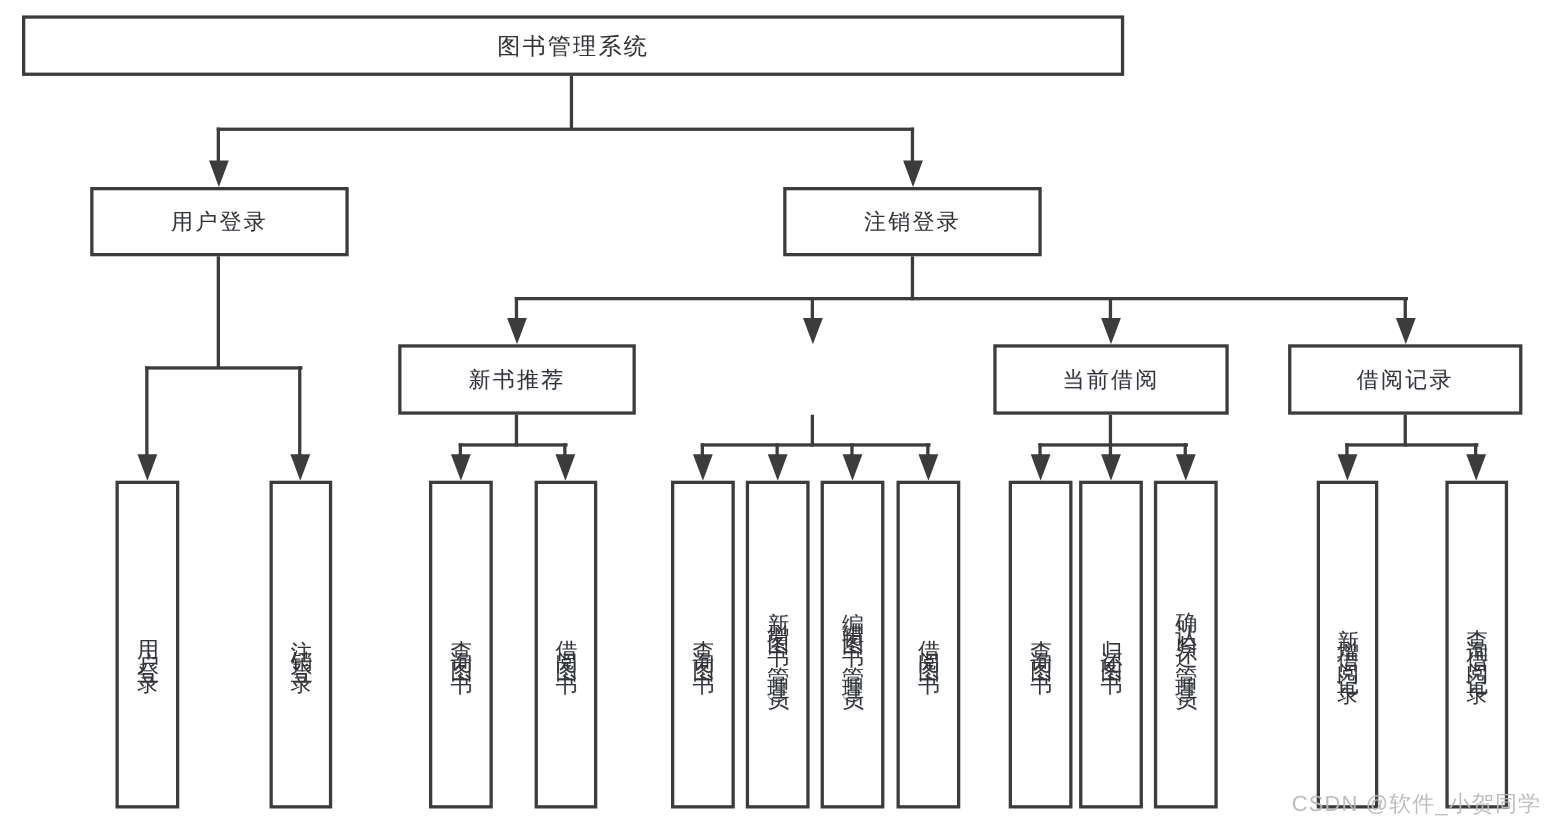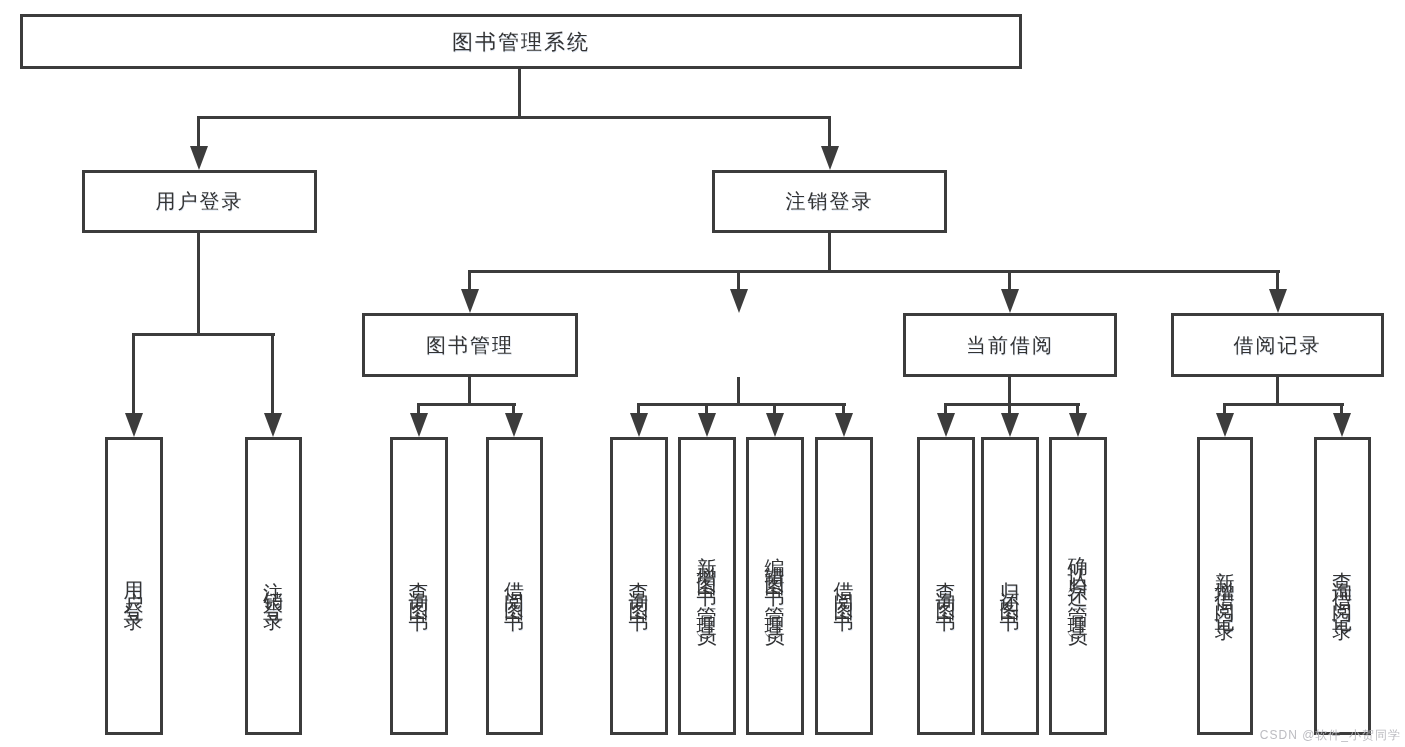--- a/index.html
+++ b/index.html
@@ -43,21 +43,21 @@
     position:absolute;
     width:0;height:0;
     border-left:9px solid transparent;
     border-right:9px solid transparent;
     border-top:24px solid #3c3c3c;
   }
   .watermark{
     position:absolute;
     right:4px;
     bottom:3px;
-    font-size:12px;
+    font-size:20px;
     color:rgba(184,184,190,0.95);
     letter-spacing:1px;
     white-space:nowrap;
     z-index:10;
   }
 </style>
 </head>
 <body>
 
 <div id="canvas">
@@ -92,21 +92,21 @@
   <div class="line" style="left:468px;top:270px;width:3px;height:22px"></div>
   <div class="arrow" style="left:461px;top:289px"></div>
   <div class="line" style="left:737px;top:270px;width:3px;height:22px"></div>
   <div class="arrow" style="left:730px;top:289px"></div>
   <div class="line" style="left:1008px;top:270px;width:3px;height:22px"></div>
   <div class="arrow" style="left:1001px;top:289px"></div>
   <div class="line" style="left:1276px;top:270px;width:3px;height:22px"></div>
   <div class="arrow" style="left:1269px;top:289px"></div>
 
   <div class="node h" style="left:362px;top:313px;width:216px;height:64px">
-    <span>图书管理</span>
+    <span>新书推荐</span>
   </div>
   <div class="node h" style="left:1171px;top:313px;width:213px;height:64px">
     <span>借阅记录</span>
   </div>
   <div class="node h" style="left:903px;top:313px;width:214px;height:64px">
     <span>当前借阅</span>
   </div>
 
   <div class="line" style="left:468px;top:377px;width:3px;height:29px"></div>
   <div class="line" style="left:417px;top:403px;width:99px;height:3px"></div>

